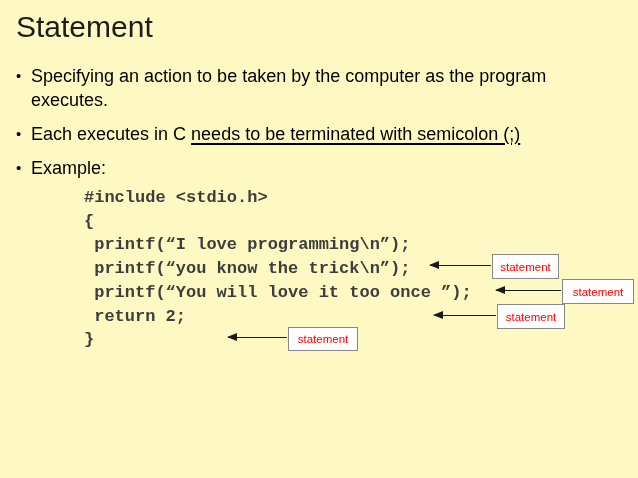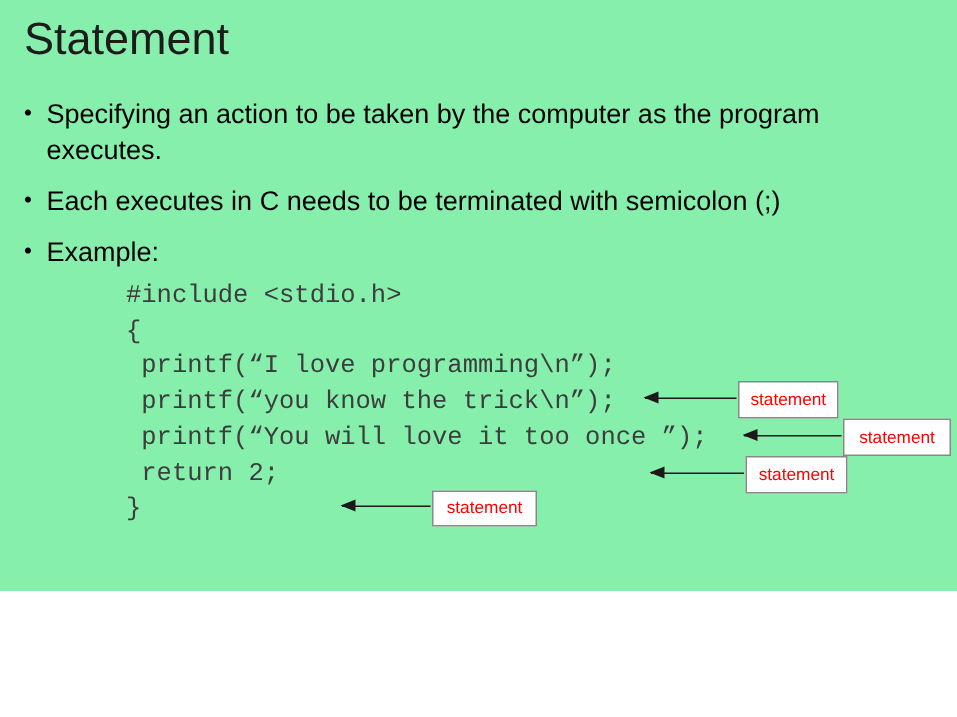--- a/index.html
+++ b/index.html
@@ -3,22 +3,22 @@
 <meta charset="utf-8">
 <style>
   :root{
     --label-red:#ff0000;
     --box-border:#888888;
     --arrow:#1a1a1a;
   }
   html,body{margin:0;padding:0;background:#ffffff;}
   .slide{
     position:relative;
-    width:638px;height:394px;
-    background:#86efac;
+    width:638px;height:478px;
+    background:#fef9c3;
     overflow:hidden;
     font-family:"Liberation Sans",sans-serif;
     color:#000;
   }
   .title{
     position:absolute;left:16px;top:10px;
     font-size:30px;font-weight:400;color:#1c1c1c;
     letter-spacing:0px;
   }
   .bullets{
@@ -29,30 +29,31 @@
   .bullets li{
     position:relative;
     padding-left:15px;
     margin-bottom:10px;
   }
   .bullet-dot{
     position:absolute;left:0;top:0;
     font-size:15px;
   }
   .u{
+    text-decoration:underline;
     text-underline-offset:3px;
     text-decoration-thickness:1.5px;
   }
   .code{
     position:absolute;left:84px;top:186px;
     font-family:"Liberation Mono","DejaVu Sans Mono",monospace;
     font-size:17px;line-height:23.7px;
     color:#3d3d3d;
   }
-  .code-line{white-space:pre;}
+  .code-line{white-space:pre;font-weight:bold;}
   .callout{
     position:absolute;
     background:#ffffff;
     border:1.5px solid var(--box-border);
     display:flex;align-items:center;justify-content:center;
     box-sizing:border-box;
   }
   .callout span{
     color:var(--label-red);
     font-size:11.5px;

